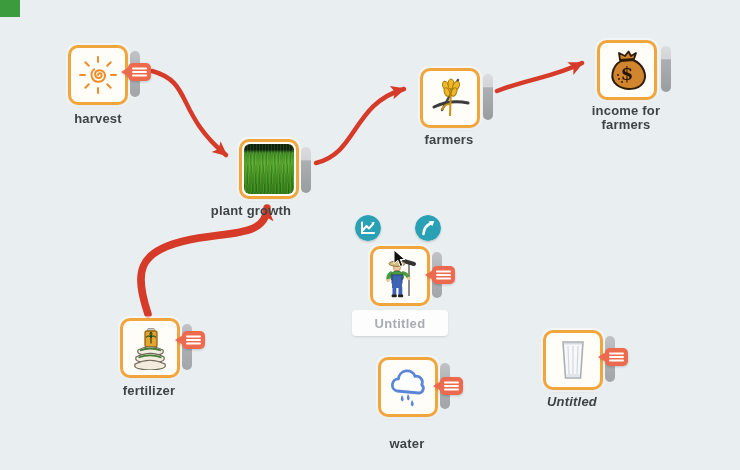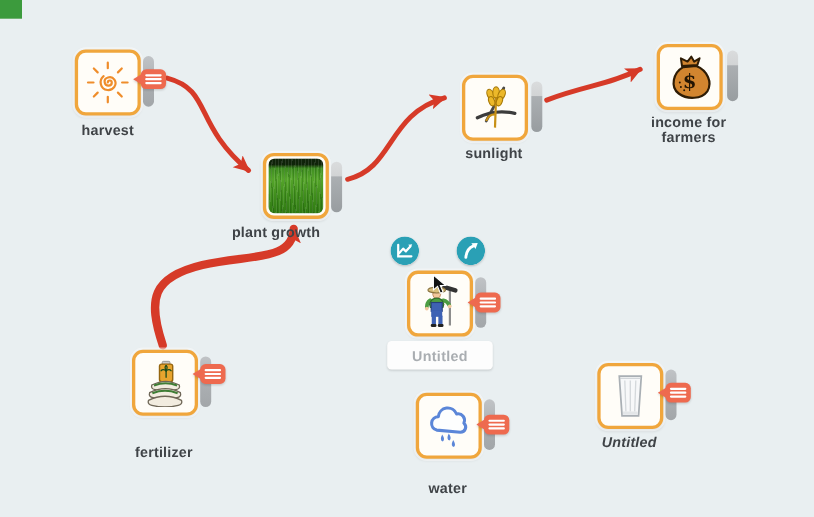--- a/index.html
+++ b/index.html
@@ -91,21 +91,21 @@
       <g fill="#ecb82a" stroke="#a87a08" stroke-width="1">
         <ellipse cx="18" cy="10" rx="3" ry="5" transform="rotate(-25 18 10)"></ellipse>
         <ellipse cx="23" cy="8" rx="3" ry="5"></ellipse>
         <ellipse cx="28" cy="10" rx="3" ry="5" transform="rotate(25 28 10)"></ellipse>
         <ellipse cx="19" cy="16" rx="2.6" ry="4.4" transform="rotate(-20 19 16)"></ellipse>
         <ellipse cx="26" cy="16" rx="2.6" ry="4.4" transform="rotate(20 26 16)"></ellipse>
       </g>
     </svg>
   </div>
   <div class="track fill-top" style="left:483px;top:74px;"></div>
-  <div class="node-label" style="left:449px;top:132px;">sunlight</div>
+  <div class="node-label" style="left:449px;top:132px;">farmers</div>
 
   <div class="node-box" style="left:597px;top:40px;">
     <svg width="44" height="44" viewBox="0 0 44 44">
       <path d="M15 12 L29 11 L31 5 L26 8 L23.5 3.5 L20 8 L14 5 Z" fill="#d2852f" stroke="#2e1c05" stroke-width="1.8" stroke-linejoin="round"></path>
       <path d="M16 13 C7 18 4 31 12 37 C20 43 33 42 38 35 C43 27 38 16 28 12 Z" fill="#d2852f" stroke="#2e1c05" stroke-width="2"></path>
       <text x="22" y="32" font-size="18" font-weight="bold" fill="#241503" text-anchor="middle" font-family="'DejaVu Serif',serif">$</text>
       <circle cx="14" cy="31" r="0.9" fill="#241503"></circle>
         <circle cx="17" cy="34" r="0.9" fill="#241503"></circle>
         <circle cx="13" cy="27" r="0.9" fill="#241503"></circle>
     </svg>
@@ -183,21 +183,21 @@
   <div class="track plain" style="left:182px;top:324px;"></div>
   <svg class="knob" style="left:175px;top:330px;" viewBox="0 0 31 20">
     <polygon points="0,10 9,4.5 9,15.5" fill="#ee6a4f"></polygon>
     <rect x="7" y="1" width="23" height="18" rx="5" fill="#ee6a4f"></rect>
     <g stroke="#fff" stroke-width="2" stroke-linecap="round">
       <line x1="12" y1="6.5" x2="25" y2="6.5"></line>
         <line x1="12" y1="10" x2="25" y2="10"></line>
         <line x1="12" y1="13.5" x2="25" y2="13.5"></line>
     </g>
   </svg>
-  <div class="node-label" style="left:149px;top:383px;margin-top:20px;">fertilizer</div>
+  <div class="node-label" style="left:149px;top:383px;">fertilizer</div>
 
   <div class="node-box" style="left:378px;top:357px;">
     <svg width="44" height="44" viewBox="0 0 44 44">
       <path d="M11 26 a6.2 6.2 0 0 1 1.5 -12.2 a8.6 8.6 0 0 1 16.6 -2.4 a5.8 5.8 0 0 1 6.6 8.2 a4.8 4.8 0 0 1 -3.2 8.4 z" fill="#fdfefe" stroke="#5b86d8" stroke-width="2.8" stroke-linejoin="round"></path>
       <path d="M16 30 q3 4.4 0.6 6.4 q-3.4 -1 -0.6 -6.4" fill="#5b86d8"></path>
       <path d="M22 29 q3 4.4 0.6 6.4 q-3.4 -1 -0.6 -6.4" fill="#5b86d8"></path>
       <path d="M26 35 q3 4.4 0.6 6.4 q-3.4 -1 -0.6 -6.4" fill="#5b86d8"></path>
     </svg>
   </div>
   <div class="track plain" style="left:440px;top:363px;"></div>

